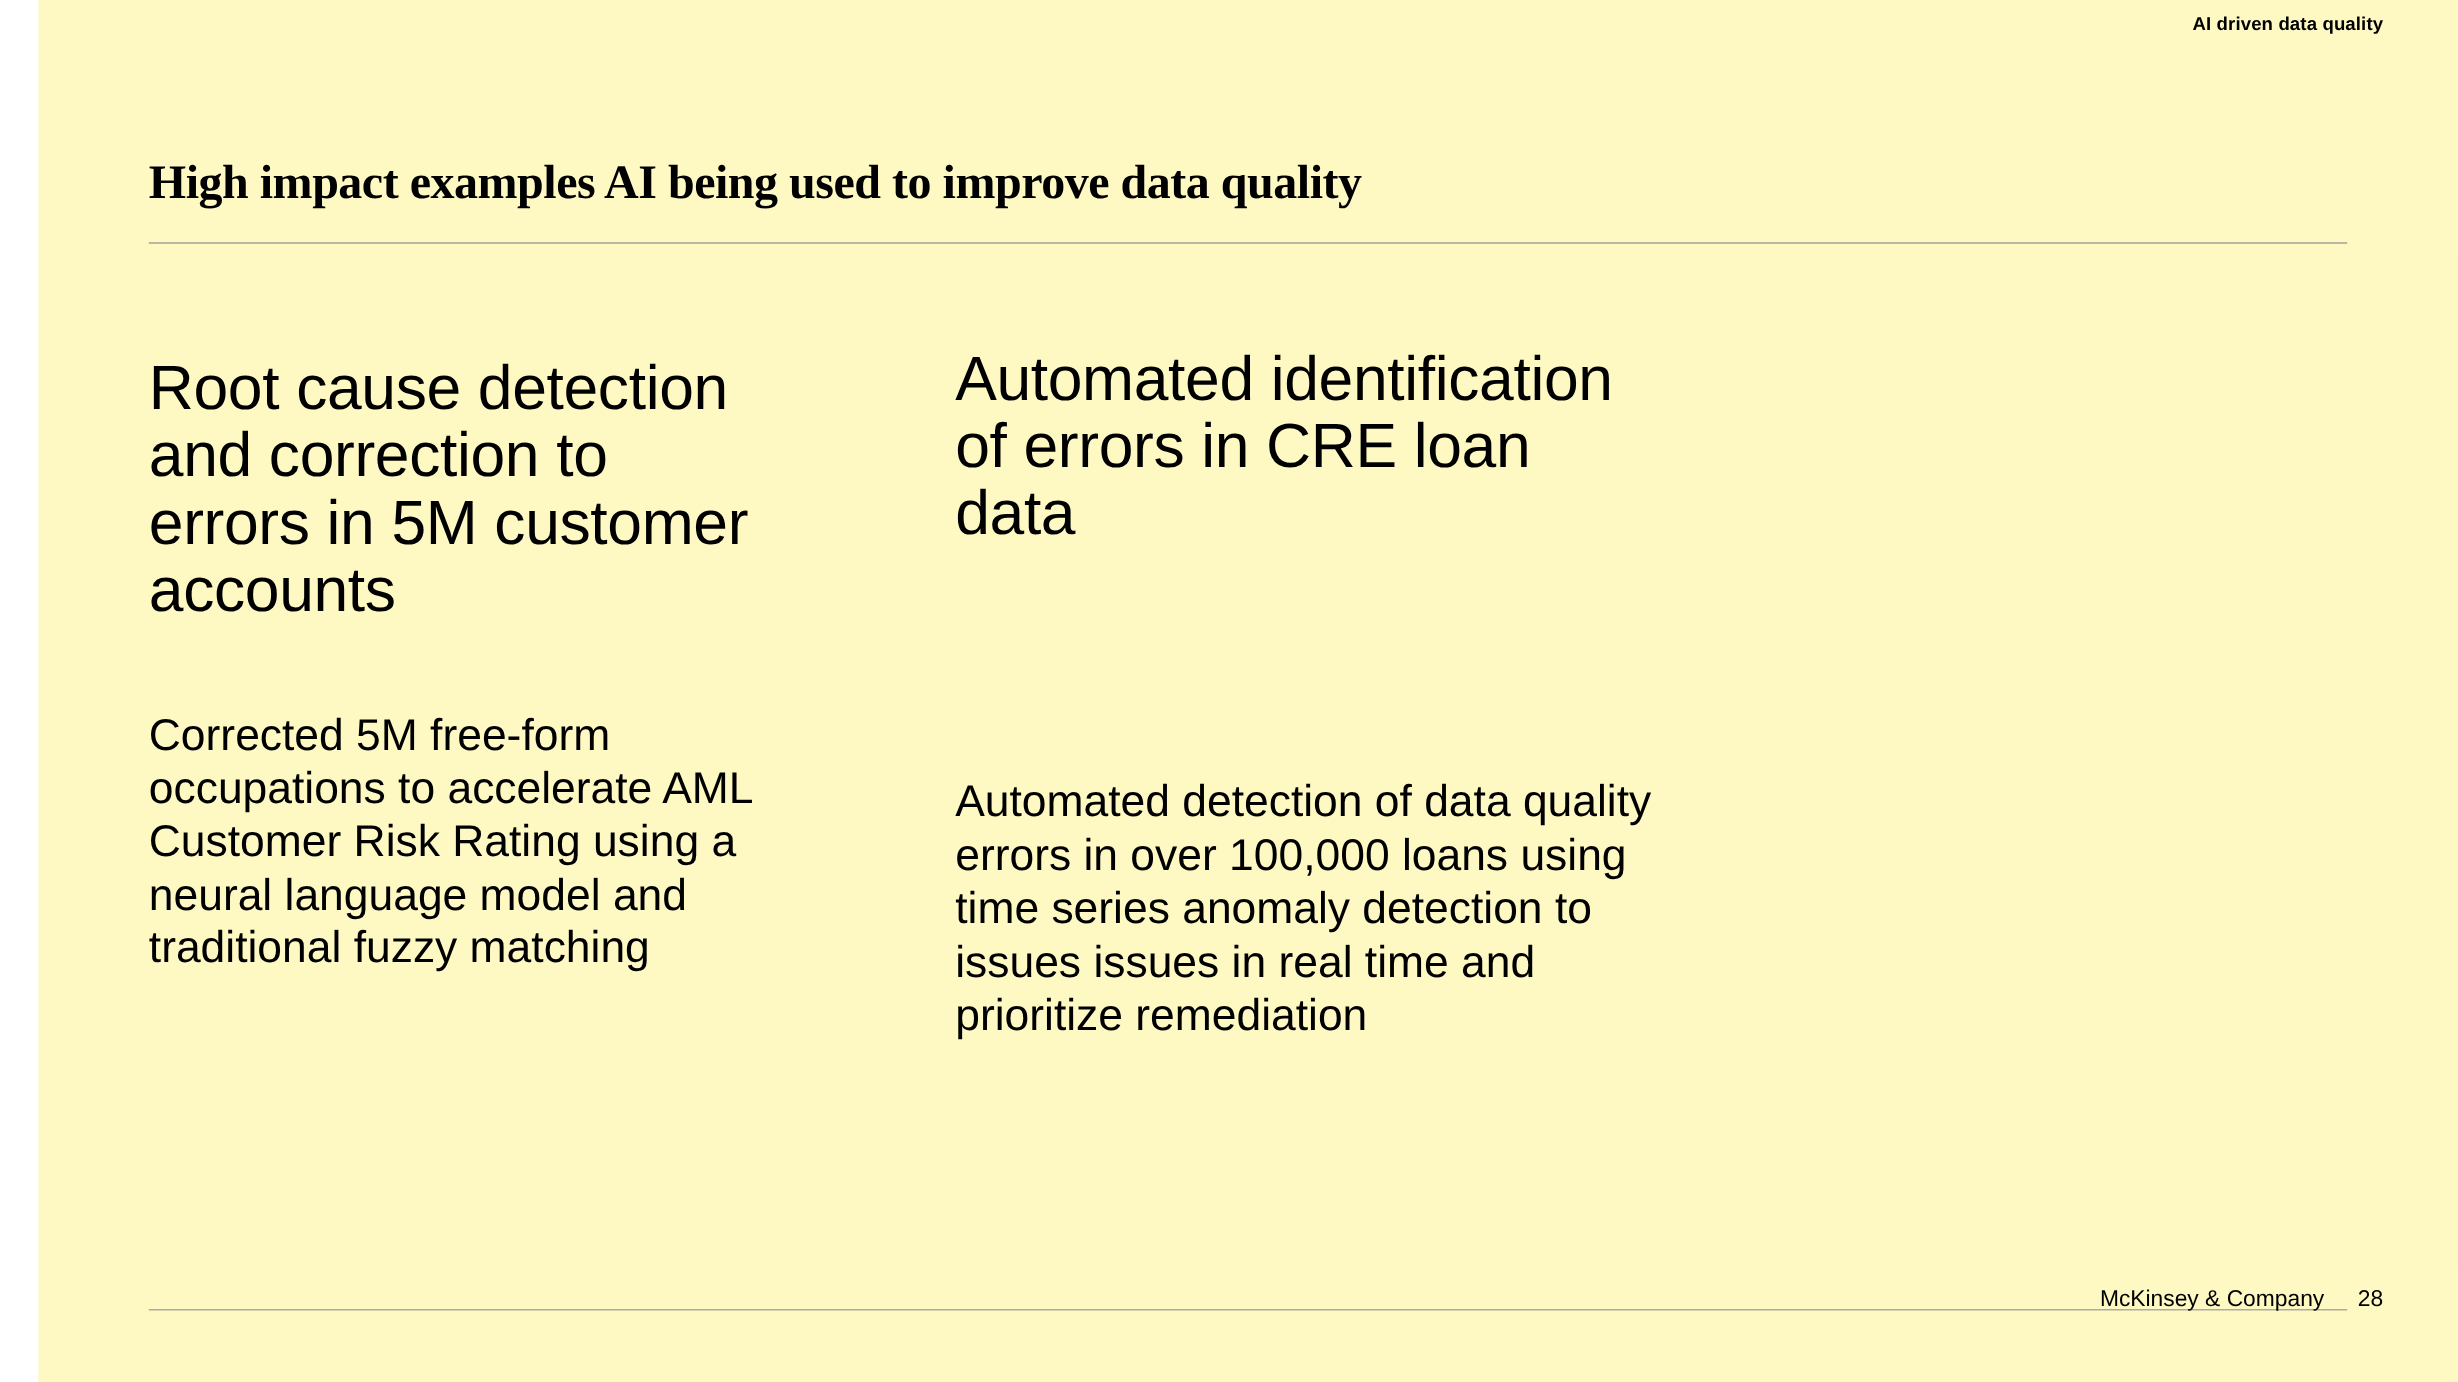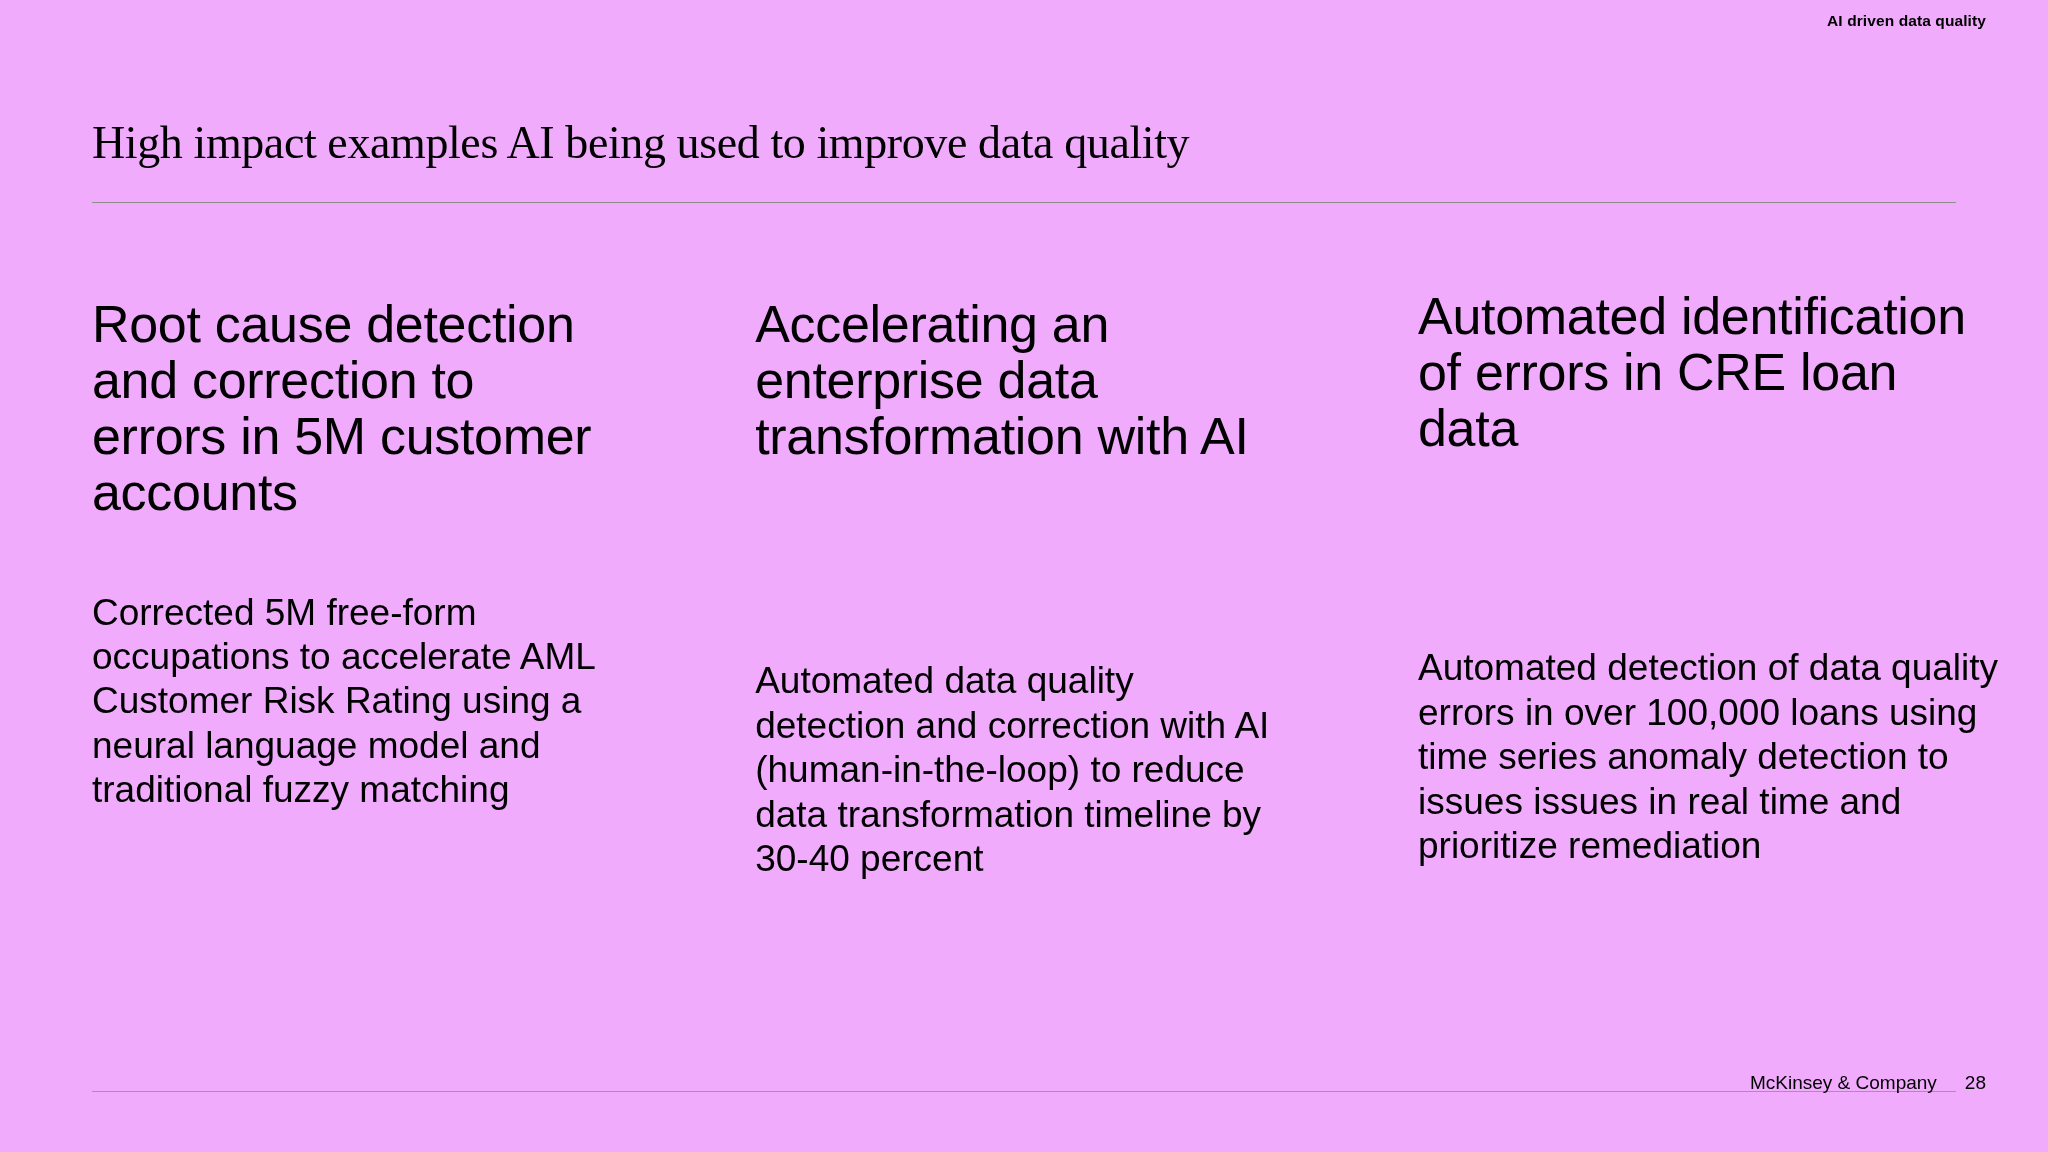--- a/index.html
+++ b/index.html
@@ -12,44 +12,45 @@
     height: 1152px;
     font-family: "Liberation Sans", sans-serif;
     color: #000000;
     overflow: hidden;
     position: relative;
   }
 
   .slide {
     position: absolute;
     inset: 0;
-    background: #f0abfc;
+    background: #fef9c3;
+    margin-left: 32px;
   }
 
   
   .kicker {
     position: absolute;
     top: 12px;
     right: 62px;
     font-family: "Liberation Sans", sans-serif;
     font-weight: bold;
     font-size: 15.5px;
     letter-spacing: 0.1px;
     color: #000000;
     white-space: nowrap;
   }
 
   
   .title {
     position: absolute;
     left: 92px;
-    top: 88px;
+    top: 104px;
     font-family: "Liberation Serif", serif;
-    font-weight: normal;
-    font-size: 46px;
+    font-weight: bold;
+    font-size: 40px;
     line-height: 1.05;
     letter-spacing: -0.4px;
     color: #000000;
     white-space: nowrap;
   }
 
   .title-rule {
     position: absolute;
     left: 92px;
     right: 92px;
@@ -144,24 +145,20 @@
 
   <div class="title-rule"></div>
 
   <div class="columns">
 
     <div class="col col-1">
       <h2 class="col-heading">Root cause detection and correction to errors in 5M customer accounts</h2>
       <p class="col-body">Corrected 5M free-form occupations to accelerate AML Customer Risk Rating using a neural language model and traditional fuzzy matching</p>
     </div>
 
-    <div class="col col-2">
-      <h2 class="col-heading">Accelerating an enterprise data transformation with AI</h2>
-      <p class="col-body">Automated data quality detection and correction with AI (human-in-the-loop) to reduce data transformation timeline by 30-40 percent</p>
-    </div>
 
     <div class="col col-3">
       <h2 class="col-heading">Automated identification of errors in CRE loan data</h2>
       <p class="col-body">Automated detection of data quality errors in over 100,000 loans using time series anomaly detection to issues issues in real time and prioritize remediation</p>
     </div>
 
   </div>
 
   <div class="footer-rule"></div>
 

